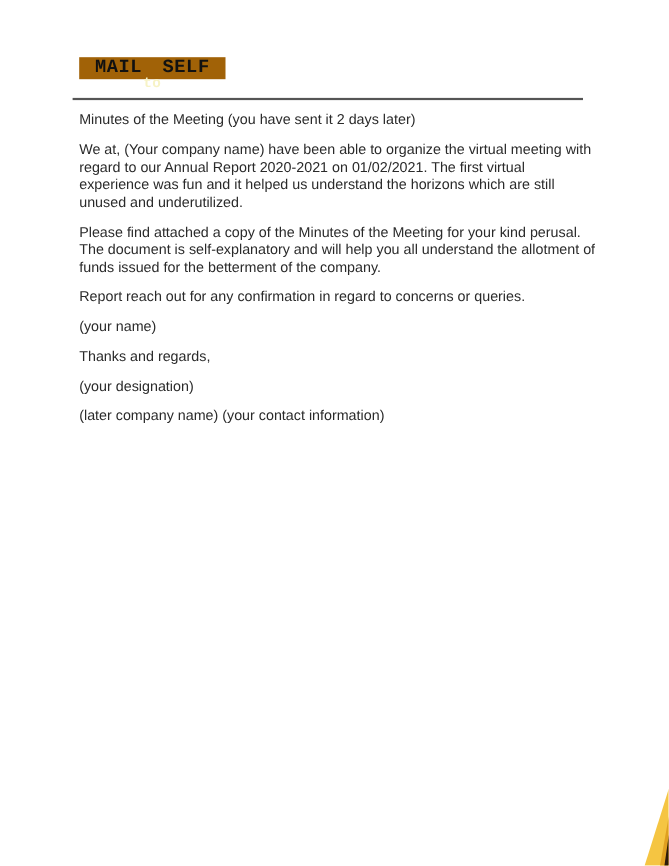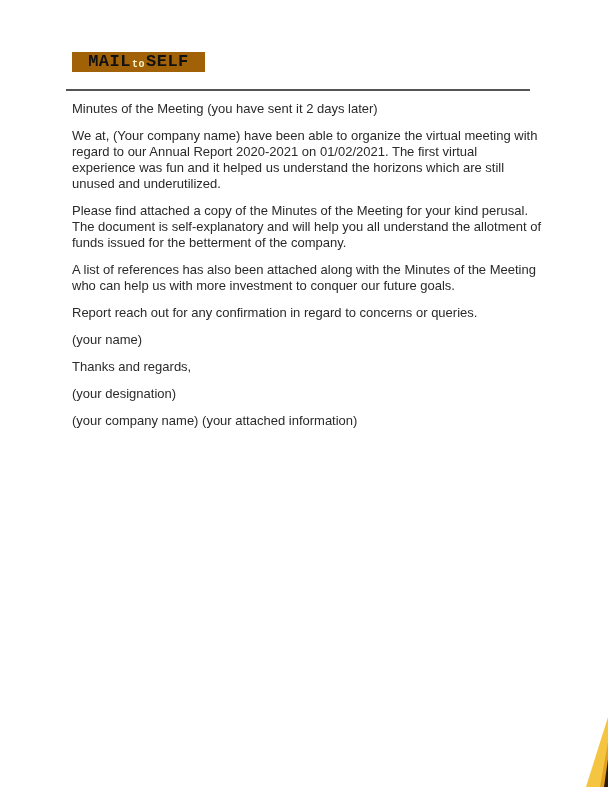--- a/index.html
+++ b/index.html
@@ -26,26 +26,26 @@
       align-items: center;
       justify-content: center;
       font-family: Liberation Mono, monospace;
       font-weight: 900;
       font-size: 17px;
       letter-spacing: 0.5px;
       color: #111111;
       line-height: 20px;
     }
     .logo .to {
-      font-size: 10px;
+      font-size: 13px;
       color: #f7f3c6;
       font-weight: 700;
       margin: 17px 1px;
       position: relative;
-      top: 3px;
+      top: 14px;
     }
     .divider {
       position: absolute;
       left: 66px;
       top: 89px;
       width: 464px;
       height: 1.5px;
       background: #555555;
     }
     .content {
@@ -75,25 +75,24 @@
   <span class="to">to</span>
   <span>SELF</span>
 </div>
 
 <div class="divider"></div>
 
 <div class="content">
   <p>Minutes of the Meeting (you have sent it 2 days later)</p>
   <p>We at, (Your company name) have been able to organize the virtual meeting with regard to our Annual Report 2020-2021 on 01/02/2021. The first virtual experience was fun and it helped us understand the horizons which are still unused and underutilized.</p>
   <p>Please find attached a copy of the Minutes of the Meeting for your kind perusal. The document is self-explanatory and will help you all understand the allotment of funds issued for the betterment of the company.</p>
-  <p>A list of references has also been attached along with the Minutes of the Meeting who can help us with more investment to conquer our future goals.</p>
   <p>Report reach out for any confirmation in regard to concerns or queries.</p>
   <p>(your name)</p>
   <p>Thanks and regards,</p>
   <p>(your designation)</p>
-  <p>(your company name) (your attached information)</p>
+  <p>(later company name) (your contact information)</p>
 </div>
 
 <svg class="corner" viewBox="0 0 40 90" preserveAspectRatio="none">
   <polygon points="40,20 40,90 18,90" fill="#f5c542"></polygon>
   <polygon points="40,45 40,90 32,90" fill="#e0a020"></polygon>
   <polygon points="40,62 40,90 36,90" fill="#2b1a0a"></polygon>
 </svg>
 
 </body></html>

